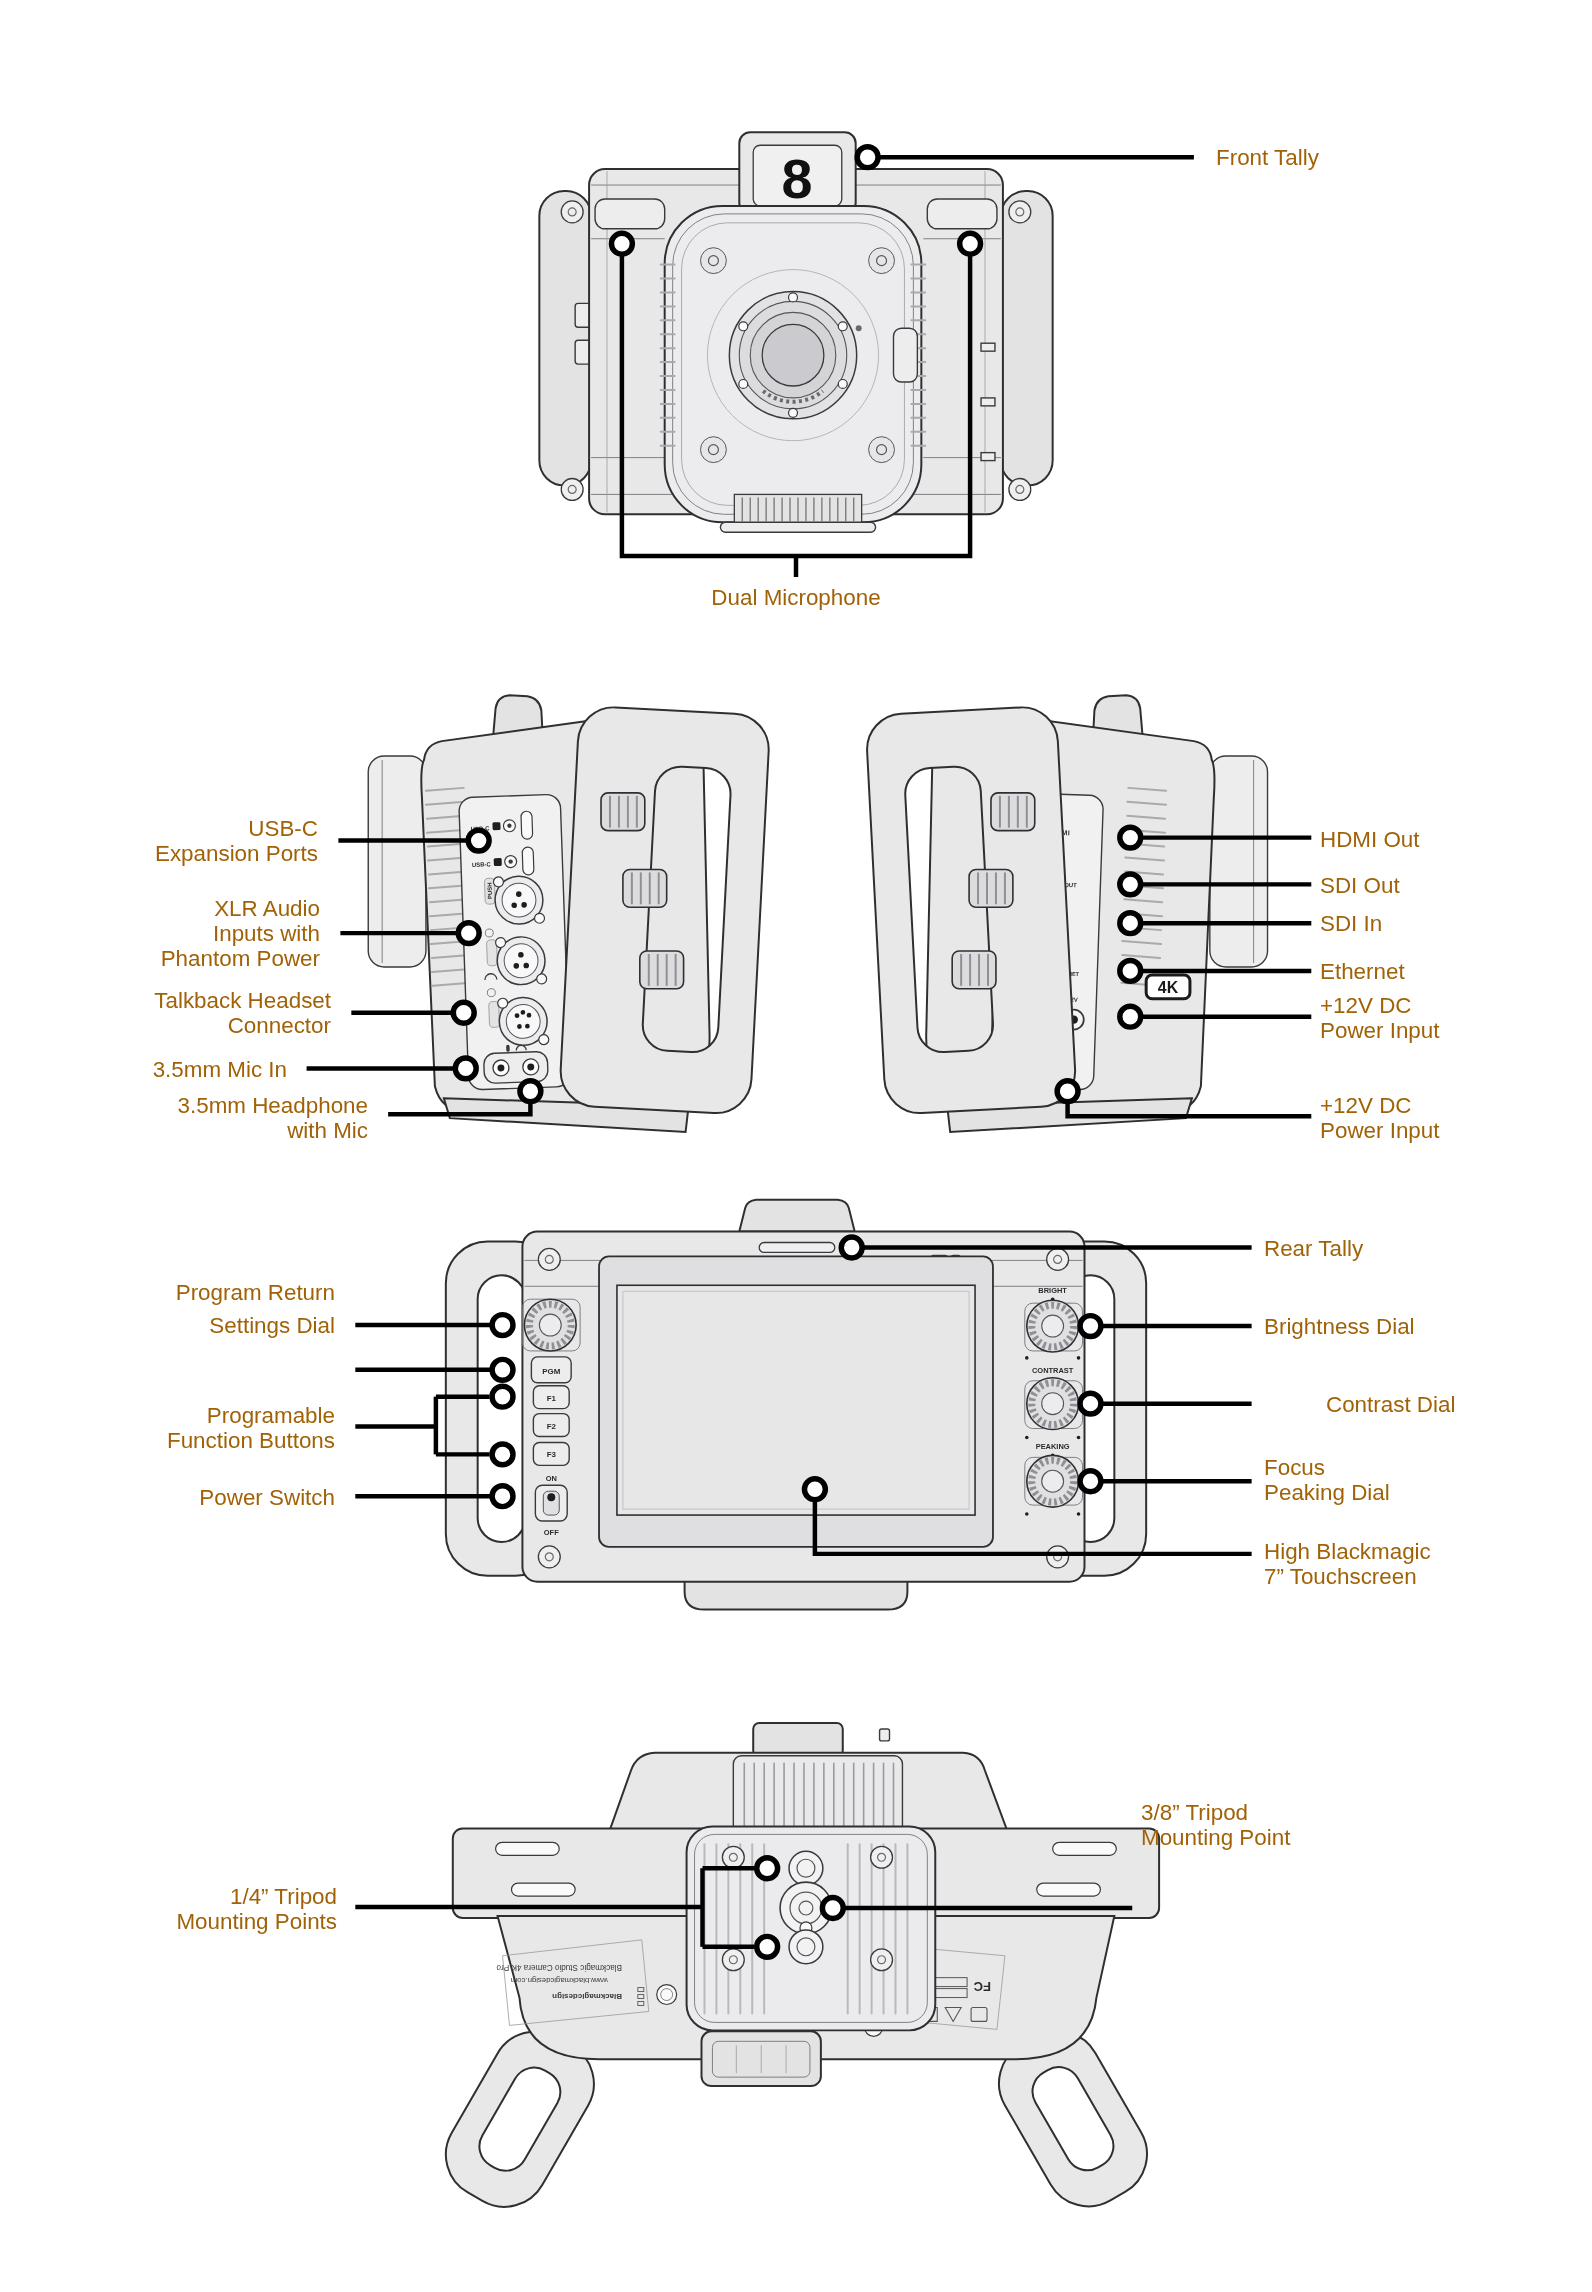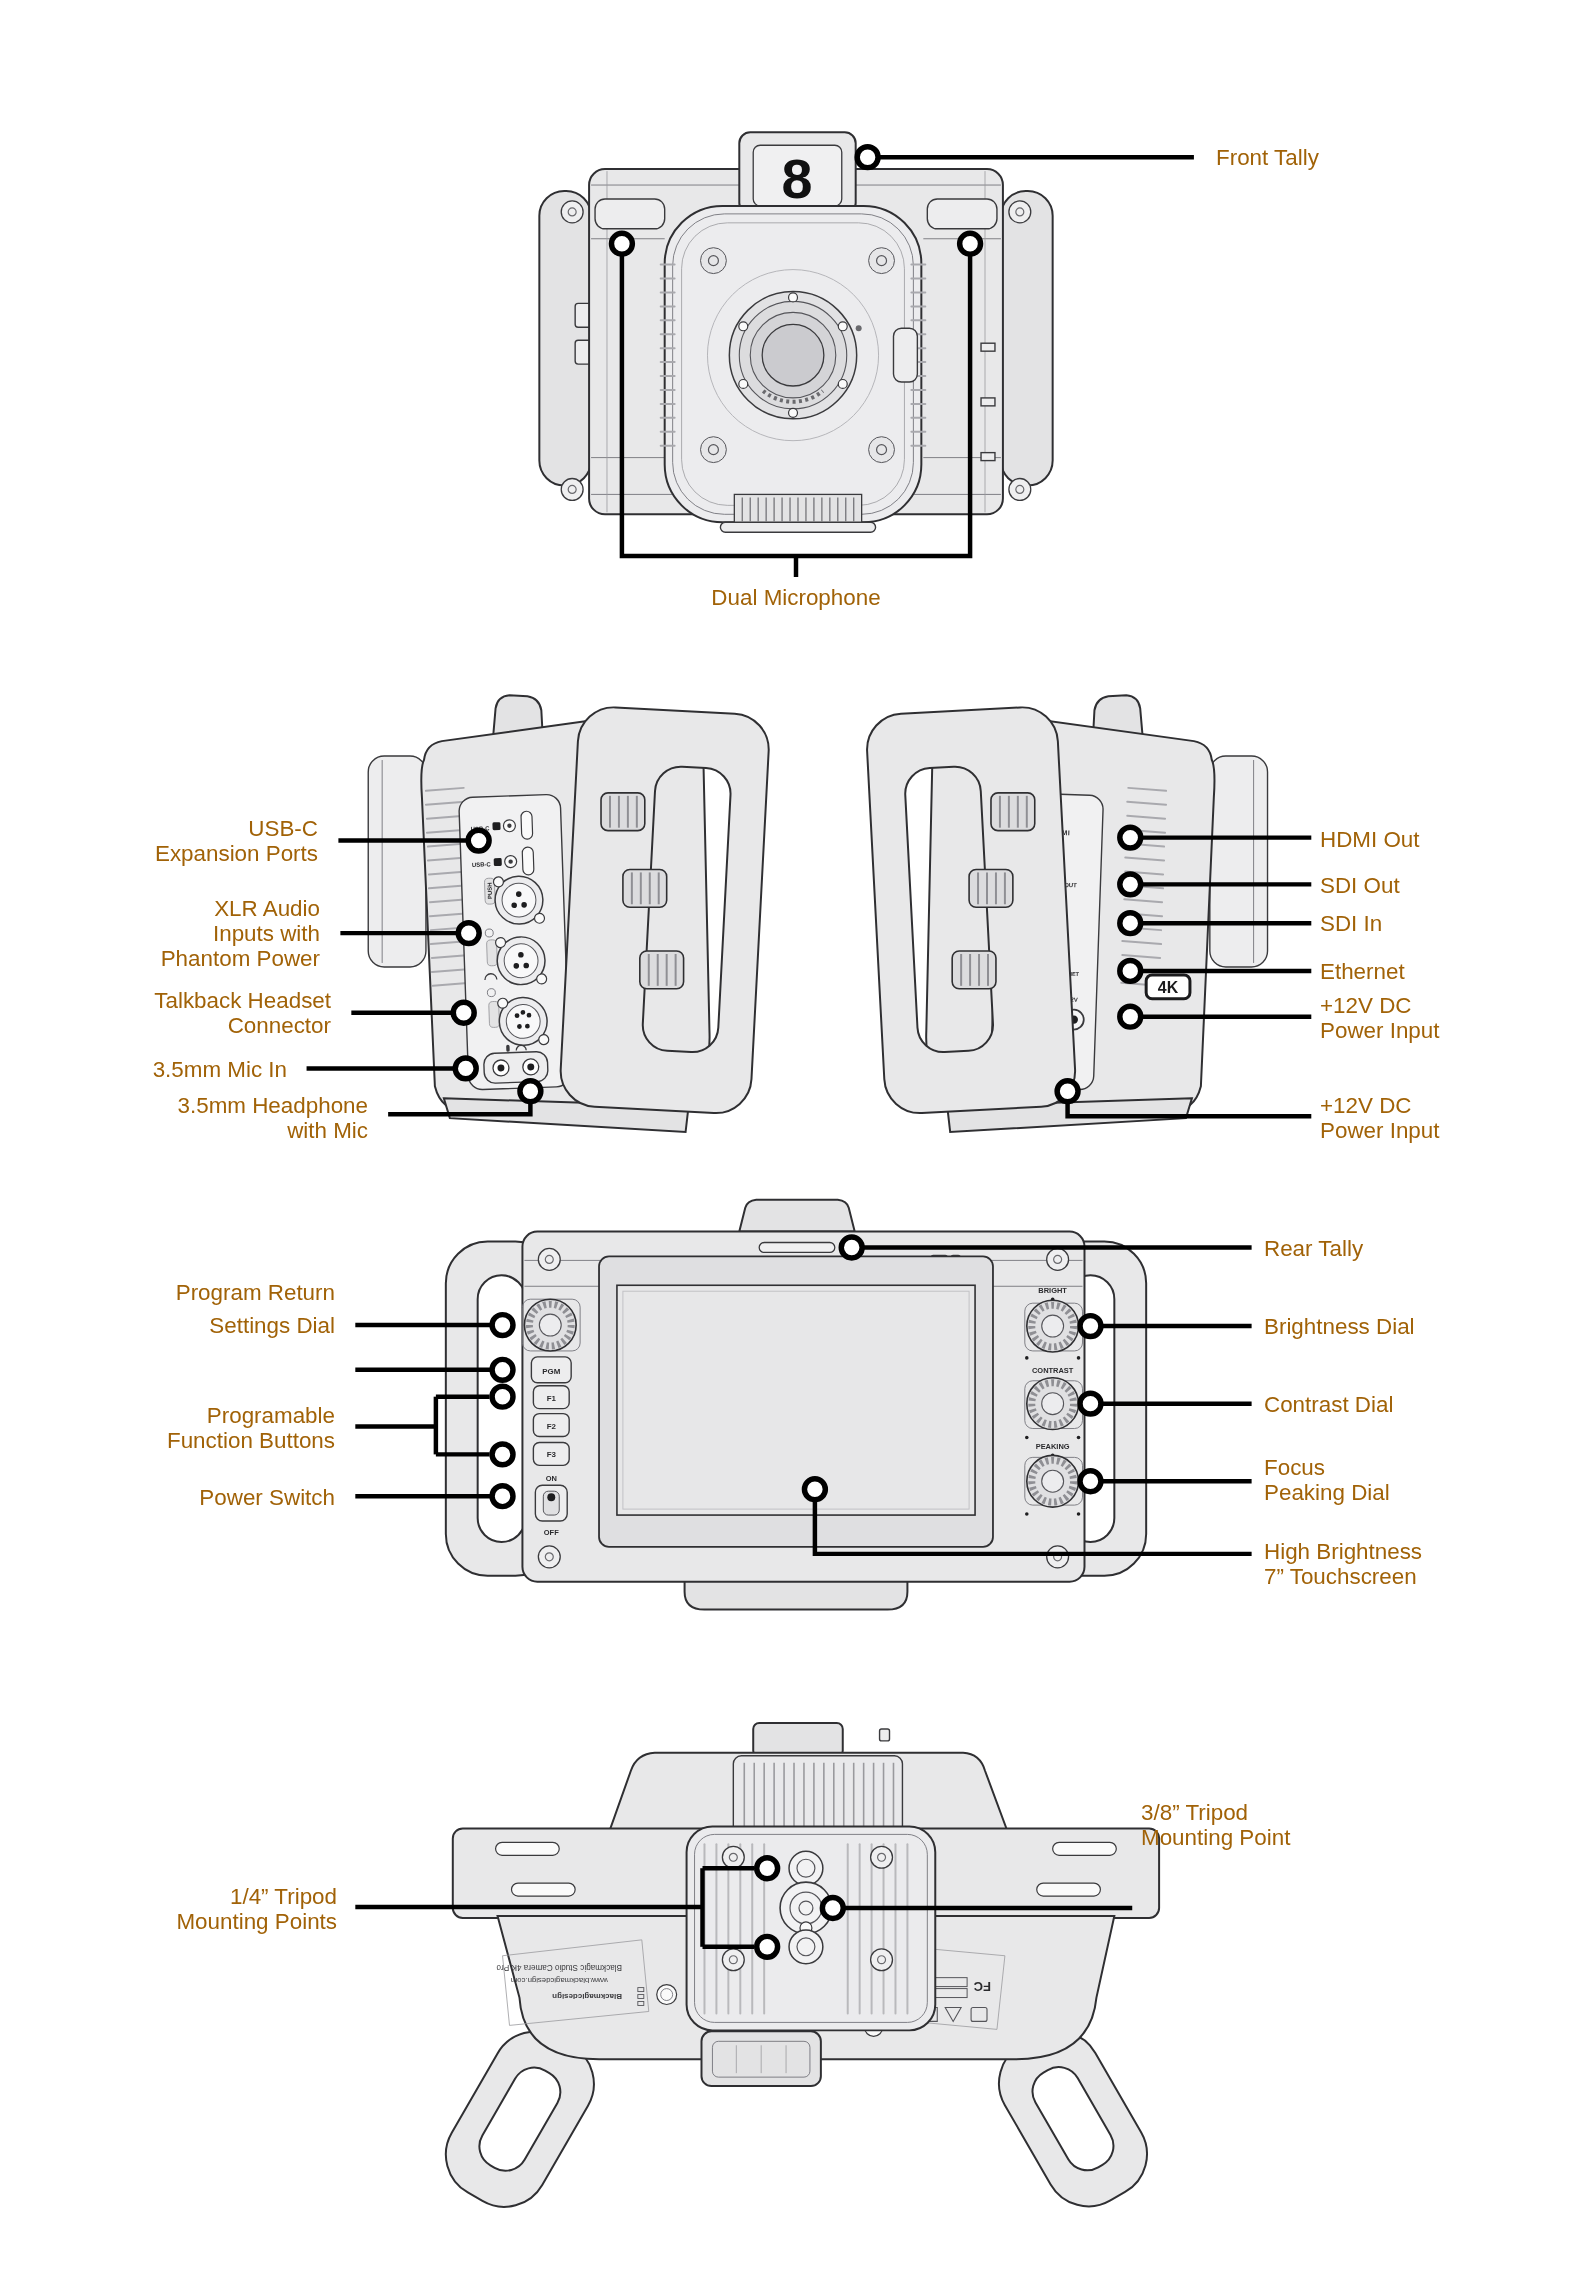--- a/index.html
+++ b/index.html
@@ -658,29 +658,29 @@
 <div class="lbl r" style="right:1257px;top:1403px">
   <div>Programable</div>
       <div>Function Buttons</div>
 </div>
 <div class="lbl r" style="right:1257px;top:1485px">
   <div>Power Switch</div>
 </div>
 <div class="lbl" style="left:1264px;top:1314px">
   <div>Brightness Dial</div>
 </div>
-<div class="lbl" style="left:1264px;top:1392px">
+<div class="lbl" style="left:1326px;top:1392px">
   <div>Contrast Dial</div>
 </div>
 <div class="lbl" style="left:1264px;top:1455px">
   <div>Focus</div>
       <div>Peaking Dial</div>
 </div>
 <div class="lbl" style="left:1264px;top:1539px">
-  <div>High Brightness</div>
+  <div>High Blackmagic</div>
       <div>7” Touchscreen</div>
 </div>
 
 <div class="lbl r" style="right:1255px;top:1884px">
   <div>1/4” Tripod</div>
       <div>Mounting Points</div>
 </div>
 <div class="lbl" style="left:1141px;top:1800px">
   <div>3/8” Tripod</div>
       <div>Mounting Point</div>

